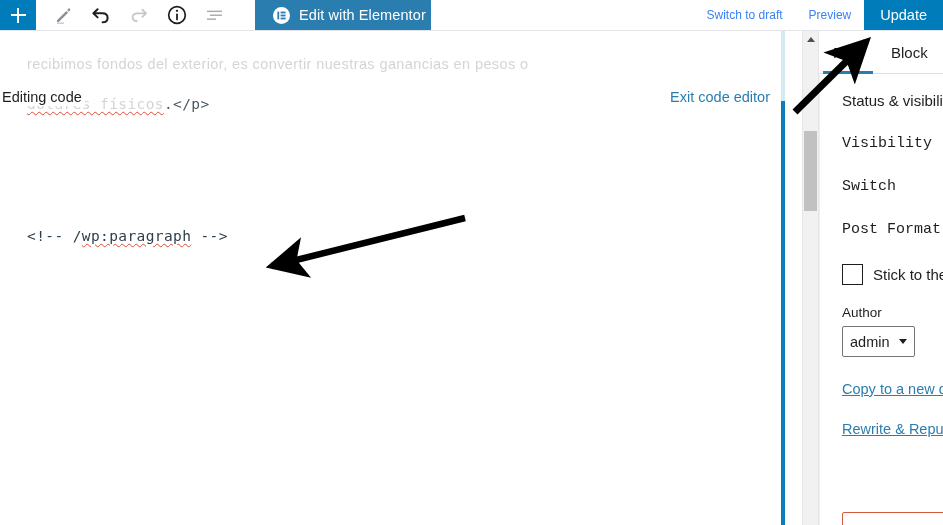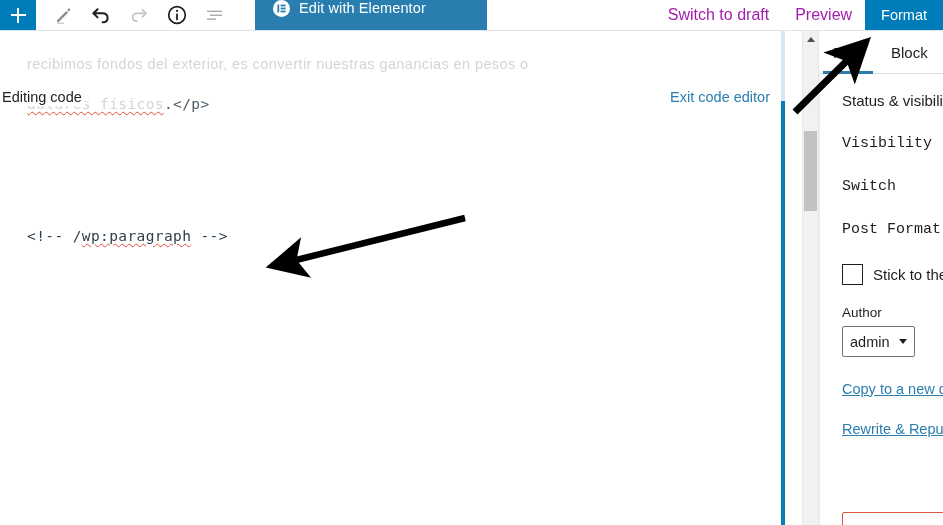--- a/index.html
+++ b/index.html
@@ -54,25 +54,25 @@
   .ticon {
     width: 38px; height: 30px;
     display: flex; align-items: center; justify-content: center;
     cursor: pointer;
   }
   .ticon svg { display: block; }
 
   .elementor-btn {
     position: absolute;
     left: 255px; top: 0;
-    width: 232px; height: 30px;
+    width: 176px; height: 30px;
     background: #2a7eaf;
     color: #ffffff;
     display: flex;
-    align-items: flex-start;
+    align-items: center;
     gap: 9px;
     padding-left: 18px;
     box-sizing: border-box;
     cursor: pointer;
   }
   .elementor-badge {
     width: 17px; height: 17px;
     border-radius: 50%;
     background: #ffffff;
     color: #2a7eaf;
@@ -89,22 +89,22 @@
   .top-right {
     position: absolute;
     right: 0; top: 0;
     height: 30px;
     display: flex;
     align-items: stretch;
   }
   .tr-link {
     display: flex; align-items: center;
     padding: 0 13px;
-    font-size: 16px;
-    color: #a21caf;
+    font-size: 12px;
+    color: #3b82f6;
     cursor: pointer;
     white-space: nowrap;
   }
   .update-btn {
     display: flex; align-items: center;
     padding: 0 16px;
     background: #007cba;
     color: #ffffff;
     font-size: 14.5px;
     cursor: pointer;
@@ -430,21 +430,21 @@
         <rect x="4.6" y="4.6" width="5" height="1.8" fill="#2a7eaf"></rect>
         <rect x="4.6" y="7.6" width="5" height="1.8" fill="#2a7eaf"></rect>
       </svg>
     </span>
     <span class="elementor-label">Edit with Elementor</span>
   </div>
 
   <div class="top-right">
     <div class="tr-link">Switch to draft</div>
     <div class="tr-link">Preview</div>
-    <div class="update-btn">Format</div>
+    <div class="update-btn">Update</div>
   </div>
 
   <div class="toolbar-divider"></div>
 
   <div class="editor-wrap">
 
     <div class="faded-line">recibimos fondos del exterior, es convertir nuestras ganancias en pesos o</div>
 
     <div class="faded-line2"><span class="sq">dólares físicos</span><span class="dark">.&lt;/p&gt;</span></div>
 

